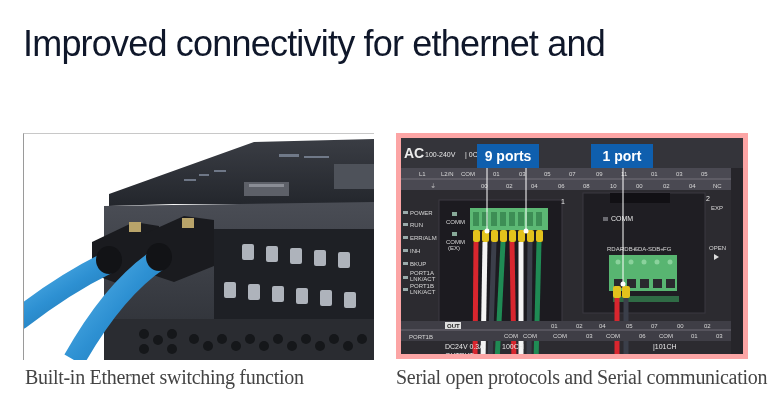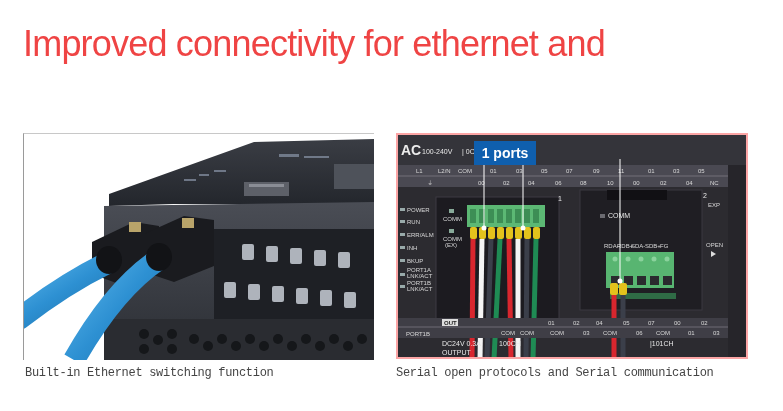--- a/index.html
+++ b/index.html
@@ -1,28 +1,28 @@
 <!DOCTYPE html>
 <html><head>
 <meta charset="utf-8">
 <style>
   html, body { margin: 0; padding: 0; background: #ffffff; }
   body { width: 783px; height: 411px; position: relative; overflow: hidden; font-family: "Liberation Sans", "DejaVu Sans", sans-serif; }
   .title {
     position: absolute; left: 23px; top: 24px; width: 740px;
-    color: #ef4444; font-size: 36px; line-height: 40px; letter-spacing: -0.8px;
+    color: #0f172a; font-size: 36px; line-height: 40px; letter-spacing: -0.8px;
     font-family: "Liberation Sans", sans-serif; font-weight: normal; margin: 0;
   }
   .caption {
-    position: absolute; top: 366px; color: #444444; font-size: 12px; letter-spacing: -0.3px;
-    font-family: Liberation Mono, monospace;
+    position: absolute; top: 366px; color: #444444; font-size: 20px; letter-spacing: -0.3px;
+    font-family: Liberation Serif, serif;
   }
   .photo { position: absolute; overflow: hidden; }
   .photo-left { left: 23px; top: 133px; width: 351px; height: 227px; border-left: 1.5px solid #9a9a9a; border-top: 1.5px solid #c8c8c8; box-sizing: border-box; background: #ffffff; }
-  .photo-right { left: 396px; top: 133px; width: 352px; height: 226px; background: #2c2b30; border: 2px solid #fca5a5; box-sizing: border-box; }
+  .photo-right { left: 396px; top: 133px; width: 352px; height: 226px; background: #2c2b30; border: 5px solid #fca5a5; box-sizing: border-box; }
   svg { display: block; }
   .callout {
     position: absolute; background: #0f5fae; color: #ffffff; font-size: 14px; font-weight: bold;
     text-align: center; line-height: 24px; height: 24px; font-family: "Liberation Sans", sans-serif;
   }
   .tiny { font-family: "Liberation Sans", sans-serif; fill: #d8d8d8; font-size: 6px; }
   .small { font-family: "Liberation Sans", sans-serif; fill: #e8e8e8; font-size: 7px; }
 </style>
 </head>
 <body>
@@ -284,15 +284,16 @@
         <text x="238" y="200">06</text>
       <text x="258" y="200">COM</text>
         <text x="290" y="200">01</text>
         <text x="315" y="200">03</text>
     </g>
     <text x="44" y="211" class="small">DC24V 0.3A</text>
     <text x="44" y="220" class="small">OUTPUT</text>
     <text x="101" y="211" class="small">100CH</text>
     <text x="252" y="211" class="small">|101CH</text>
   </svg>
-  <div class="callout" style="left:76px; top:6px; width:62px;">1 ports</div>
+  <div class="callout" style="left:76px; top:6px; width:62px;">9 ports</div>
+  <div class="callout" style="left:190px; top:6px; width:62px;">1 port</div>
 </div>
 <div class="caption" style="left:396px;">Serial open protocols and Serial communication</div>
 
 </body></html>

